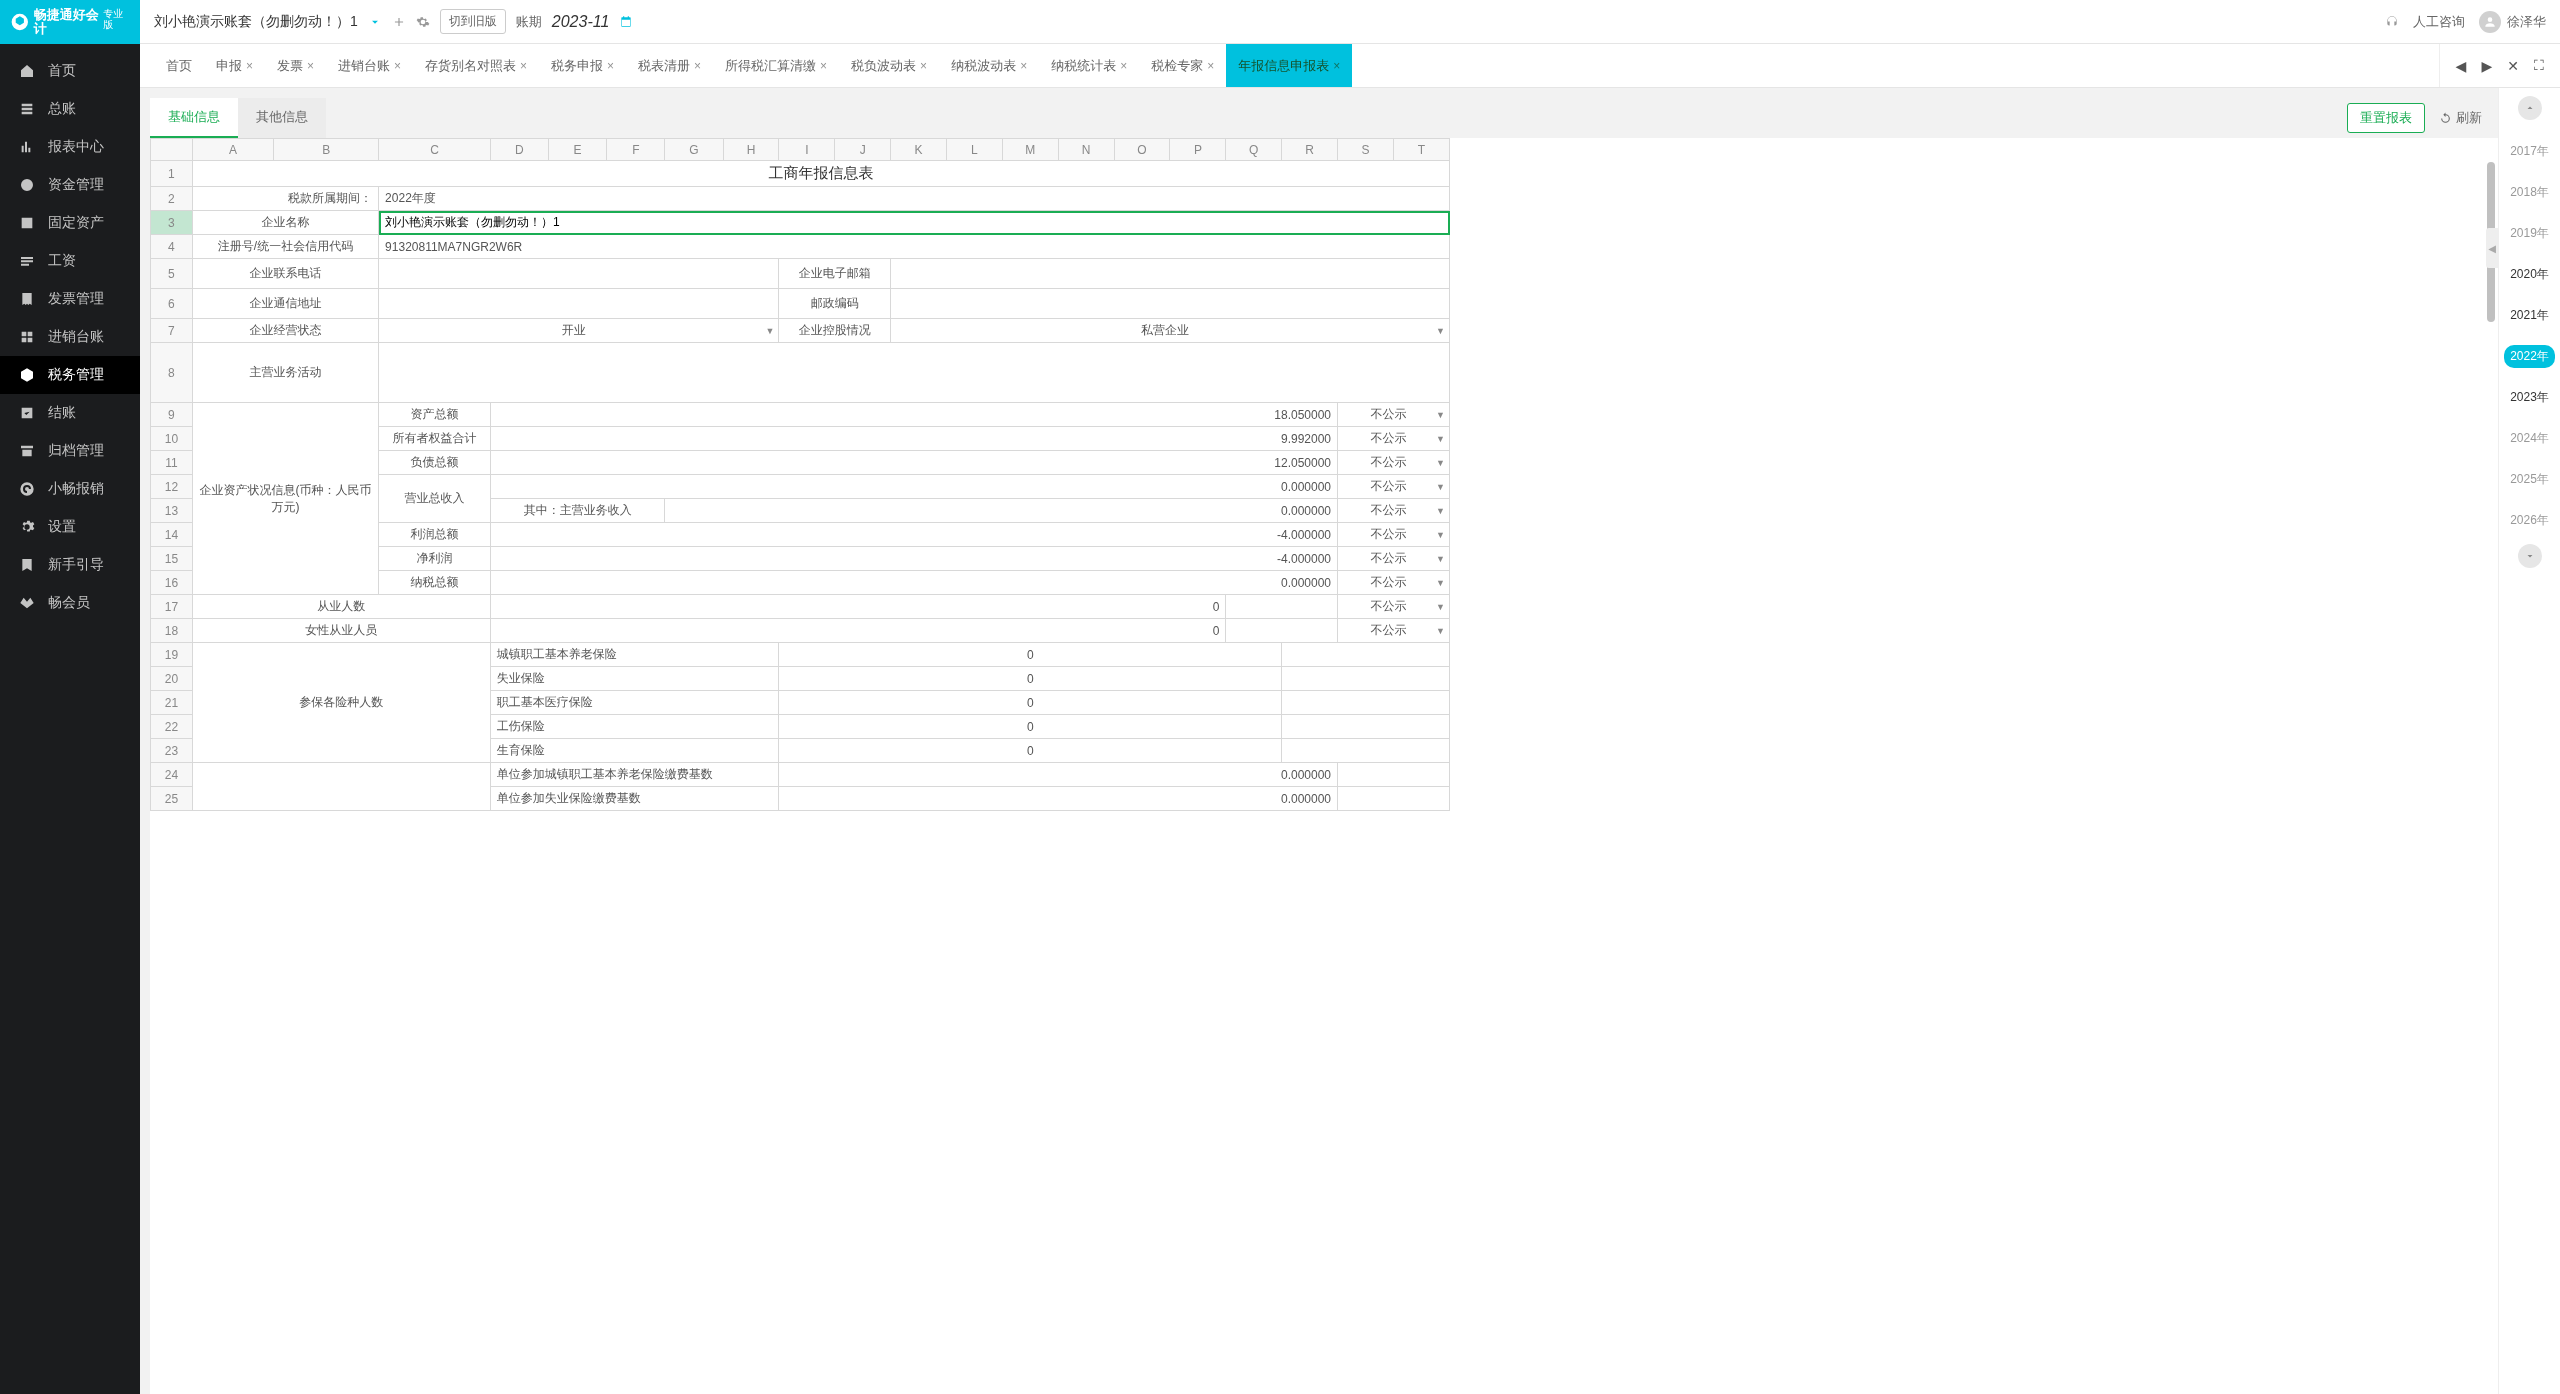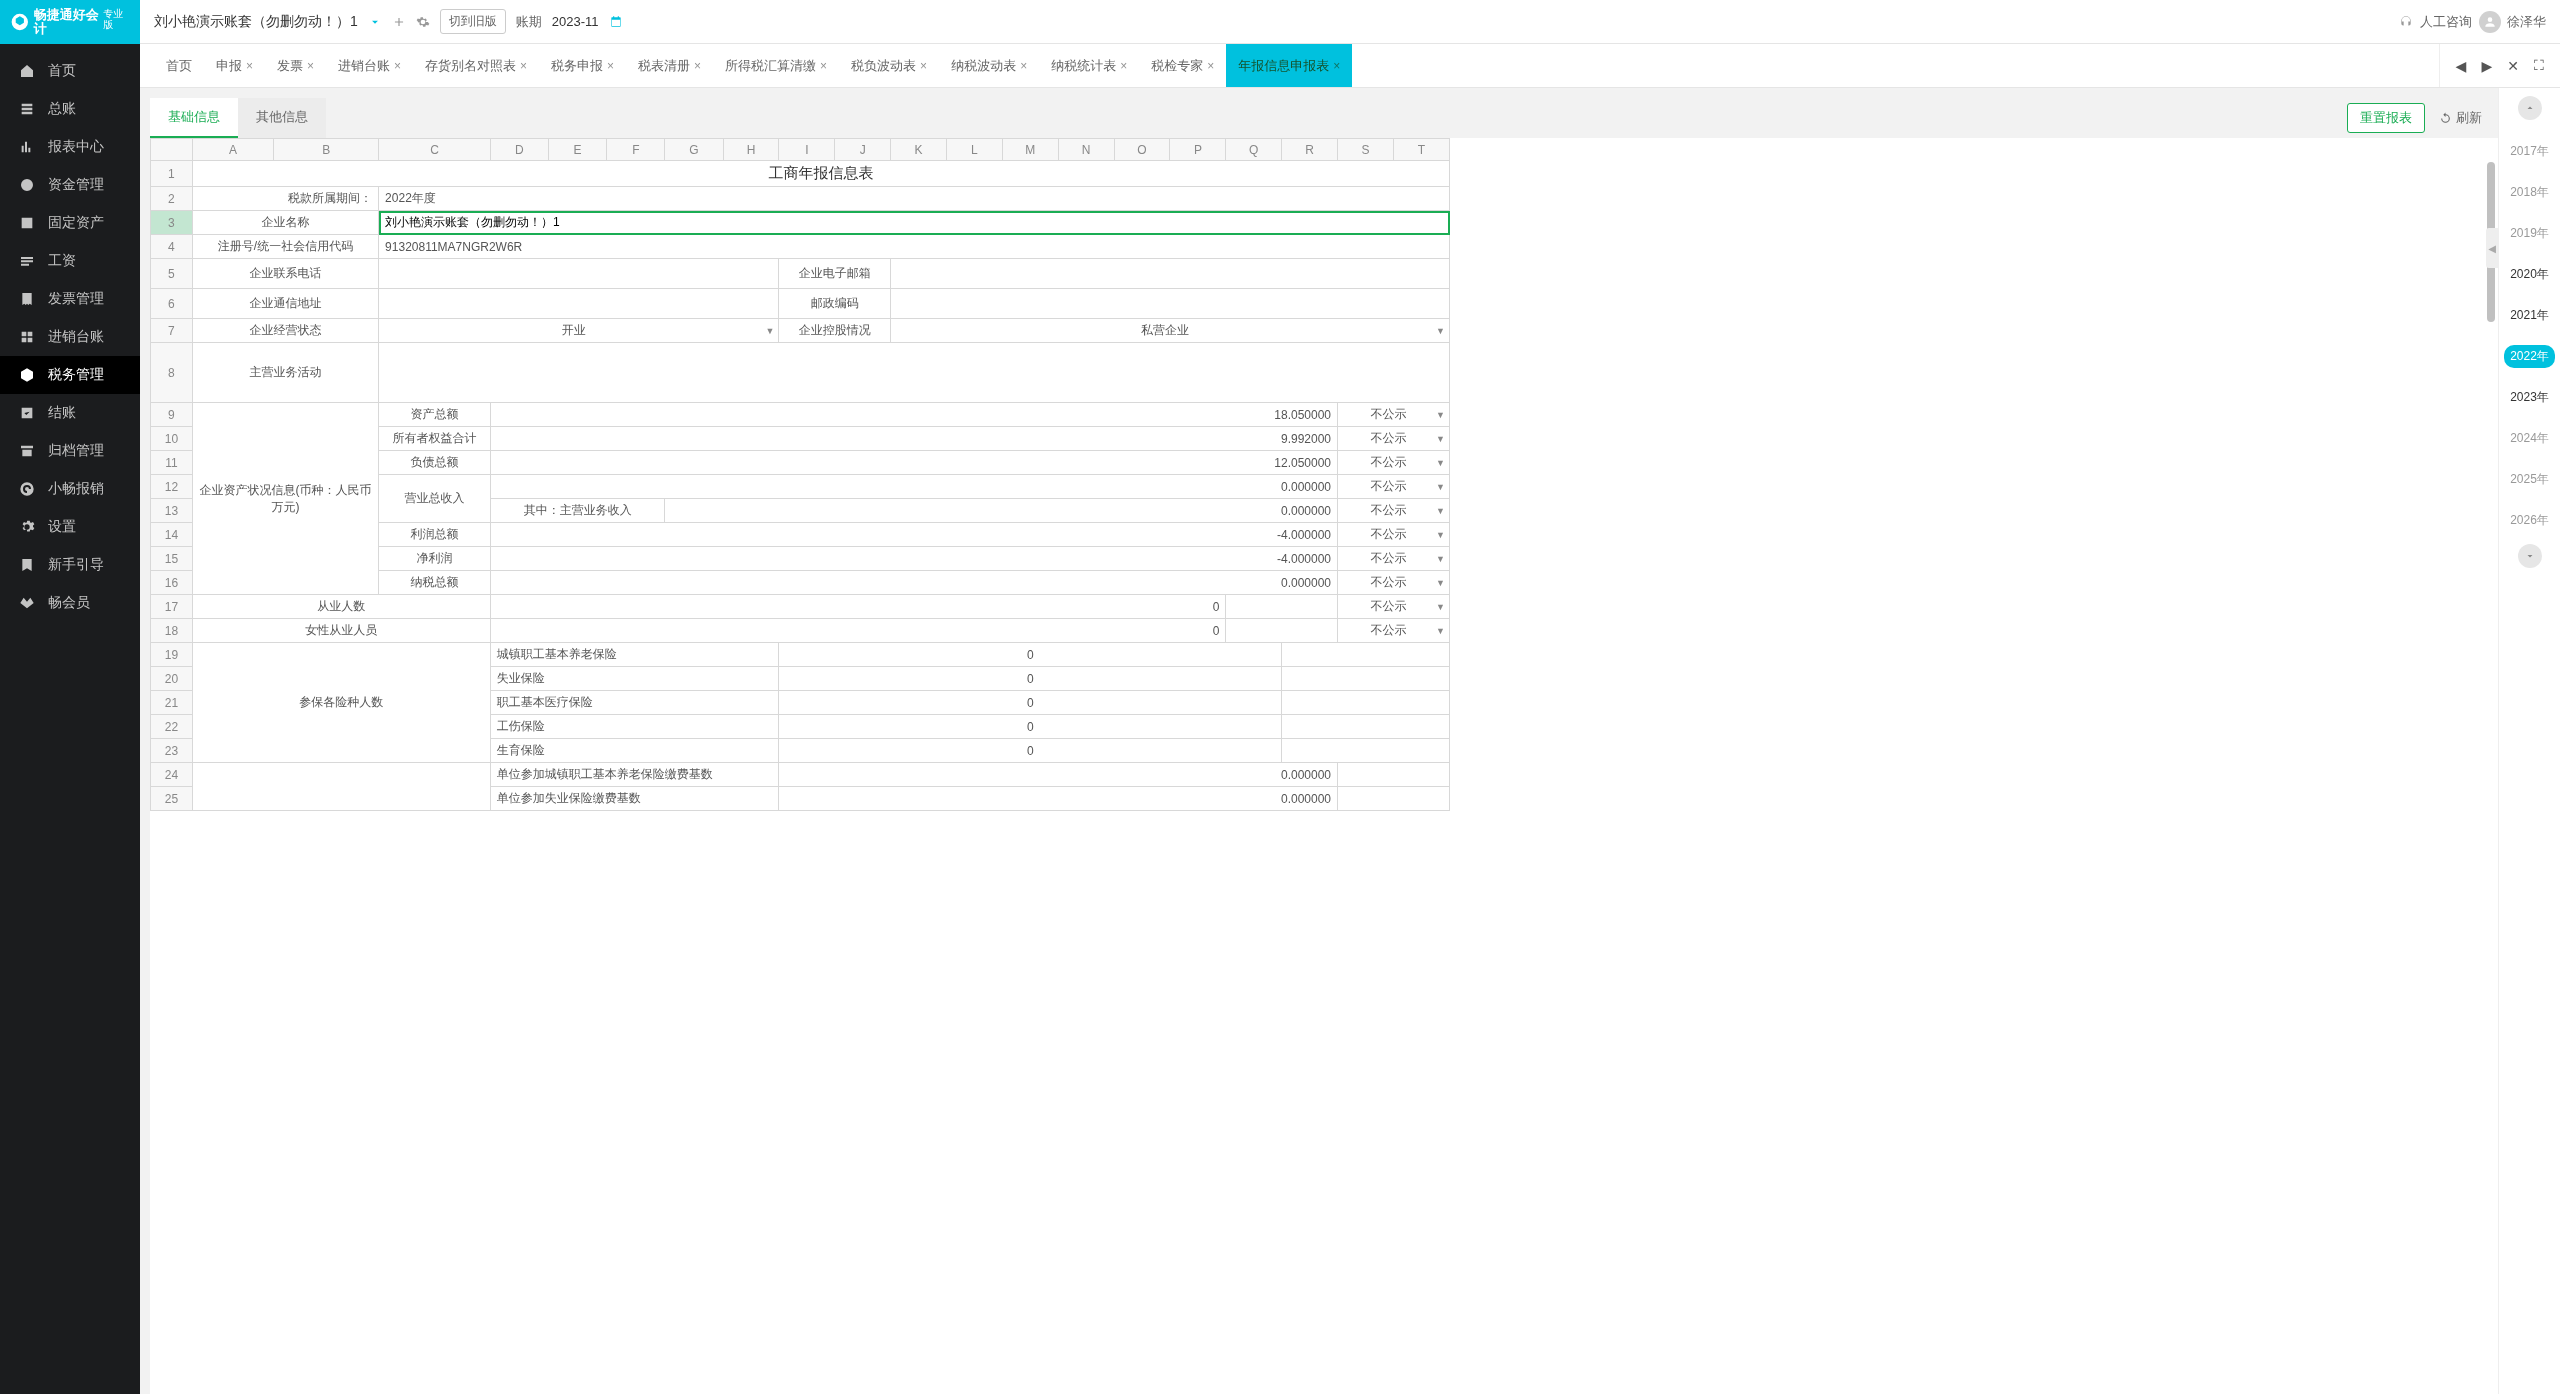--- a/index.html
+++ b/index.html
@@ -21,23 +21,23 @@
 .sidebar-item .icon svg { width: 16px; height: 16px; fill: currentColor; }
 
 
 .main { flex: 1; display: flex; flex-direction: column; min-width: 0; }
 
 
 .topbar { height: 44px; border-bottom: 1px solid #e5e5e5; display: flex; align-items: center; padding: 0 14px; gap: 10px; }
 .account-name { color: #333; font-size: 14px; }
 .topbar-btn { border: 1px solid #ccc; background: #fff; color: #666; padding: 3px 8px; border-radius: 3px; cursor: pointer; font-size: 12px; }
 .period-label { color: #666; font-size: 13px; }
-.period-val { color: #333; font-size: 13px; }
+.period-val { color: #333; font-size: 16px; font-style: italic; }
 .topbar-spacer { flex: 1; }
-.topbar-right { display: flex; align-items: center; gap: 7px; color: #666; }
+.topbar-right { display: flex; align-items: center; gap: 14px; color: #666; }
 .user { display: flex; align-items: center; gap: 6px; }
 .avatar { width: 22px; height: 22px; border-radius: 50%; background: #d0d0d0; display: inline-flex; align-items: center; justify-content: center; }
 .avatar svg { width: 14px; height: 14px; fill: #fff; }
 .icon-btn { cursor: pointer; color: #999; display: inline-flex; }
 .icon-btn svg { width: 14px; height: 14px; fill: currentColor; }
 
 
 .tabs-row { height: 44px; border-bottom: 1px solid #e5e5e5; display: flex; align-items: stretch; padding-left: 14px; }
 .tabs { display: flex; align-items: stretch; overflow: hidden; flex: 1; }
 .tab { display: flex; align-items: center; padding: 0 12px; cursor: pointer; color: #666; font-size: 13px; white-space: nowrap; gap: 4px; }

